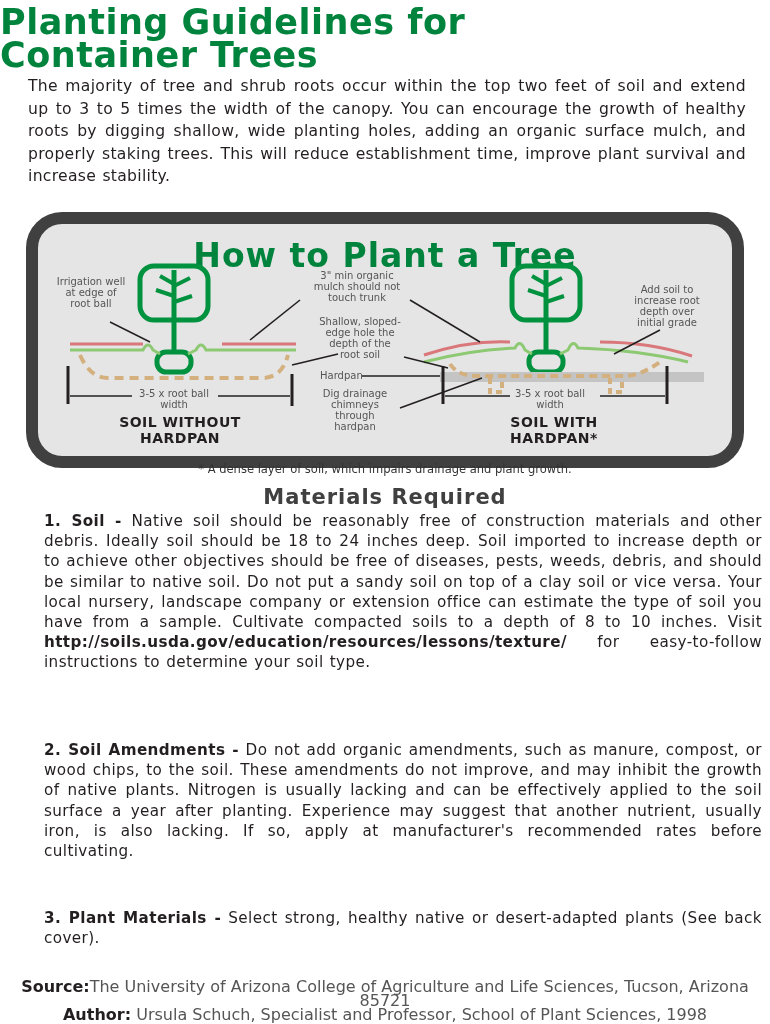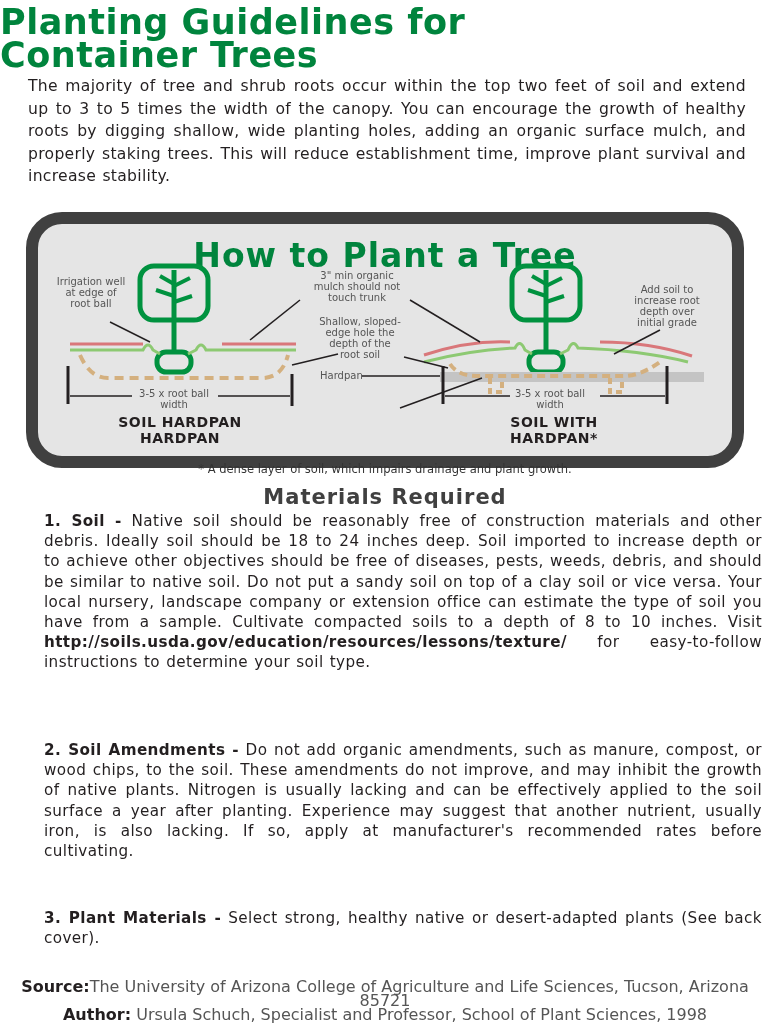--- a/index.html
+++ b/index.html
@@ -85,25 +85,26 @@
     <line x1="404" y1="357" x2="448" y2="368" stroke="#231f20" stroke-width="1.5"></line>
     <line x1="362" y1="376" x2="440" y2="376" stroke="#231f20" stroke-width="1.5"></line>
     <line x1="400" y1="408" x2="482" y2="378" stroke="#231f20" stroke-width="1.5"></line>
     <line x1="660" y1="330" x2="614" y2="354" stroke="#231f20" stroke-width="1.5"></line>
   </svg>
 
   <div class="lbl" style="left:18px; top:52px; width:70px;">Irrigation well at edge of root ball</div>
   <div class="lbl" style="left:274px; top:46px; width:90px;">3" min organic mulch should not touch trunk</div>
   <div class="lbl" style="left:280px; top:92px; width:84px;">Shallow, sloped-edge hole the depth of the root soil</div>
   <div class="lbl" style="left:282px; top:146px; width:50px; text-align:left;">Hardpan</div>
+  <div class="lbl" style="left:280px; top:164px; width:74px;">Dig drainage chimneys through hardpan</div>
   <div class="lbl" style="left:596px; top:60px; width:66px;">Add soil to increase root depth over initial grade</div>
   <div class="lbl" style="left:96px; top:164px; width:80px;">3-5 x root ball width</div>
   <div class="lbl" style="left:472px; top:164px; width:80px;">3-5 x root ball width</div>
   <div class="lbl-big" style="left:62px; top:190px; width:160px;">
-    <div>SOIL HARDPAN</div>
+    <div>SOIL WITHOUT</div>
     <div>HARDPAN</div>
   </div>
   <div class="lbl-big" style="left:436px; top:190px; width:160px;">
     <div>SOIL WITH</div>
     <div>HARDPAN*</div>
   </div>
 </div>
 
 <div class="footnote">* A dense layer of soil, which impairs drainage and plant growth.</div>
 

